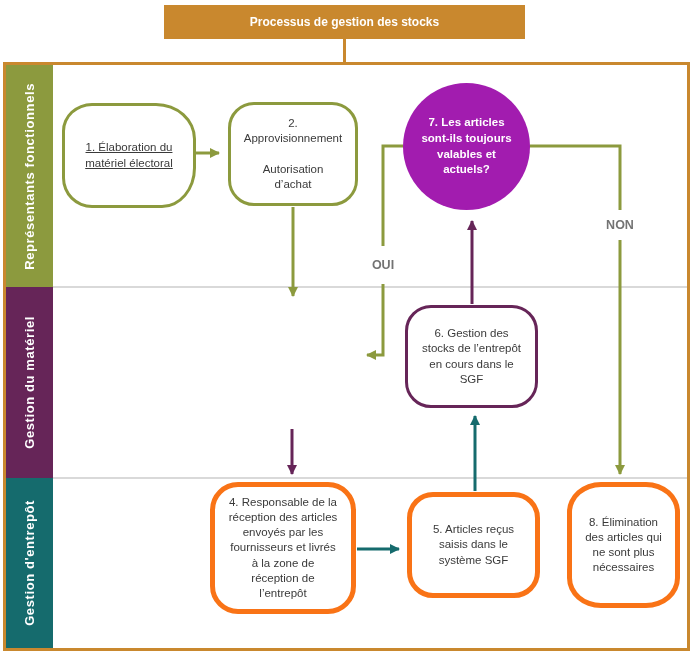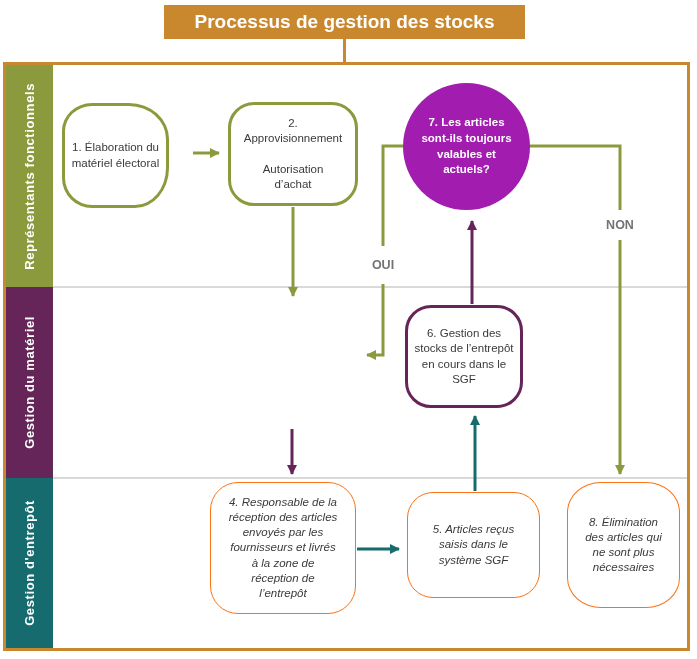--- a/index.html
+++ b/index.html
@@ -6,21 +6,21 @@
   html, body { background: #ffffff; }
   body {
     font-family: "Liberation Sans", sans-serif;
     width: 697px; height: 659px; position: relative; overflow: hidden;
   }
   .canvas { position: absolute; left: 0; top: 0; width: 697px; height: 659px; }
 
   
   .title-box {
     position: absolute; left: 164px; top: 5px; width: 361px; height: 34px;
-    background: #C9882E; color: #ffffff; font-weight: bold; font-size: 19px;
+    background: #C9882E; color: #ffffff; font-weight: bold; font-size: 12px;
     display: flex; align-items: center; justify-content: center;
   }
   .title-stem { position: absolute; left: 343px; top: 39px; width: 3px; height: 23px; background: #C9882E; }
 
   
   .frame {
     position: absolute; left: 3px; top: 62px; width: 687px; height: 589px;
     border: 3px solid #C9882E; background: #ffffff;
   }
 
@@ -45,28 +45,28 @@
 
   
   .node {
     position: absolute; background: #ffffff; color: #3A3A3A;
     font-size: 11.5px; line-height: 1.32; text-align: center;
     display: flex; align-items: center; justify-content: center;
     white-space: pre-line; padding: 4px;
   }
   .node.olive  { border: 3px solid #8C9A3E; }
   .node.purple { border: 3px solid #662558; }
-  .node.teal   { border: 1px solid #f97316; font-style: italic; }
+  .node.teal   { border: 5px solid #f97316; }
 
-  .n1 { left: 62px;  top: 103px; width: 107px; height: 105px; border-radius: 30px 40px 34px 30px / 28px 36px 40px 30px; }
+  .n1 { left: 62px;  top: 103px; width: 134px; height: 105px; border-radius: 30px 40px 34px 30px / 28px 36px 40px 30px; text-decoration: underline; }
   .n2 { left: 228px; top: 102px; width: 130px; height: 104px; border-radius: 26px; }
   .n3 { left: 212px; top: 303px; width: 146px; height: 125px; border-radius: 26px; }
   .n4 { left: 210px; top: 482px; width: 146px; height: 132px; border-radius: 28px; }
   .n5 { left: 407px; top: 492px; width: 133px; height: 106px; border-radius: 26px; }
-  .n6 { left: 405px; top: 305px; width: 118px; height: 103px; border-radius: 26px; }
+  .n6 { left: 405px; top: 305px; width: 133px; height: 103px; border-radius: 26px; }
   .n8 { left: 567px; top: 482px; width: 113px; height: 126px; border-radius: 34px / 30px; }
 
   .n7 {
     position: absolute; left: 403px; top: 83px; width: 127px; height: 127px;
     border-radius: 50%; background: #a21caf; color: #ffffff;
     font-size: 11.5px; font-weight: bold; line-height: 1.35; text-align: center;
     display: flex; align-items: center; justify-content: center; white-space: pre-line;
   }
 
   

